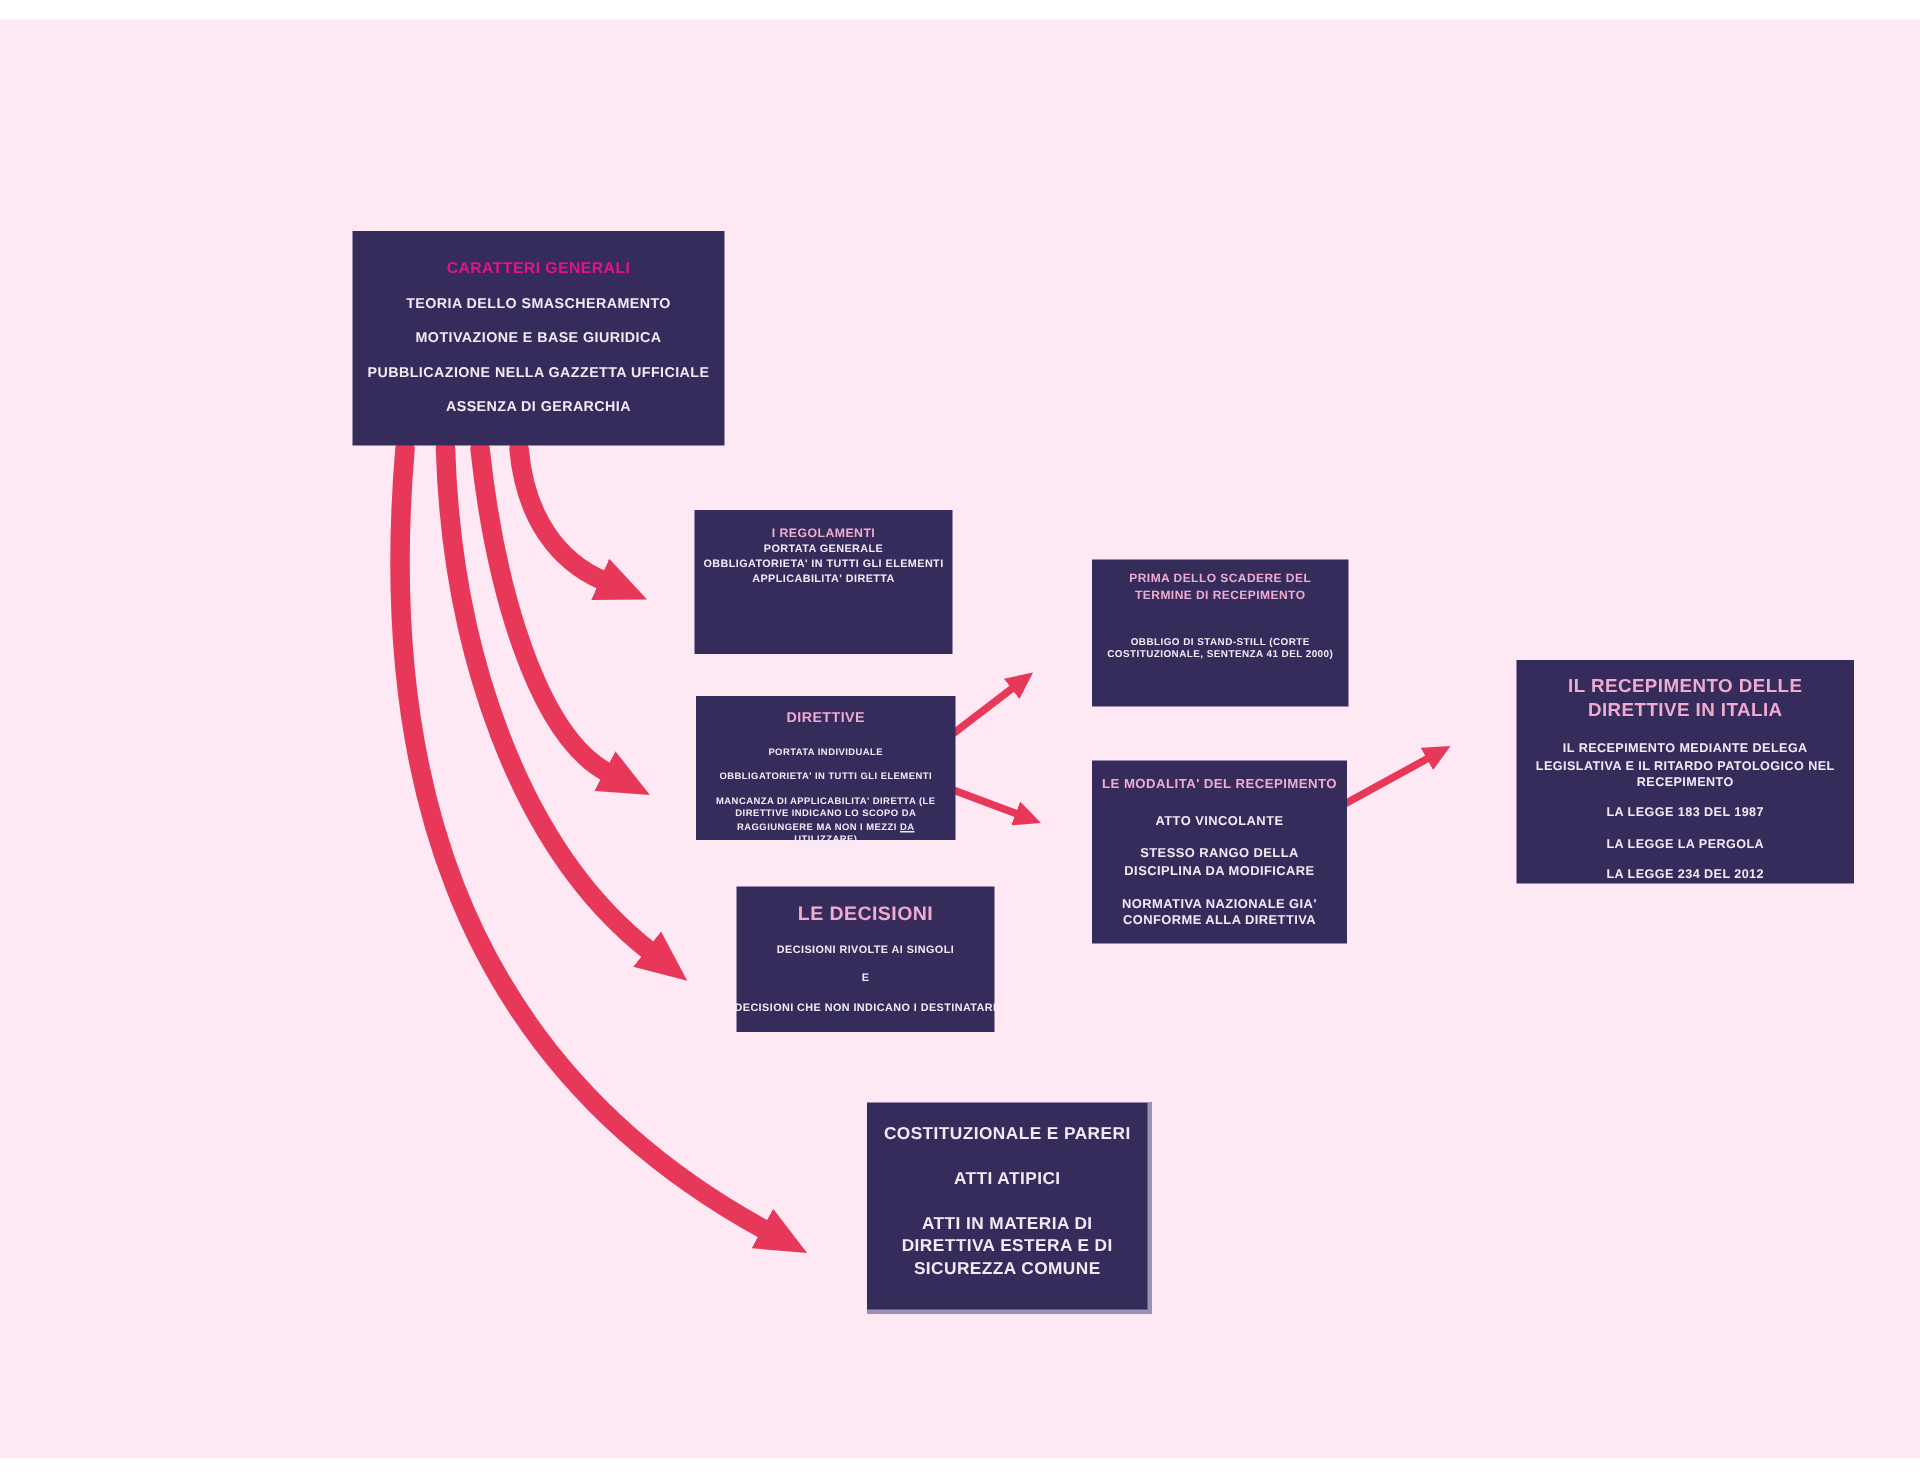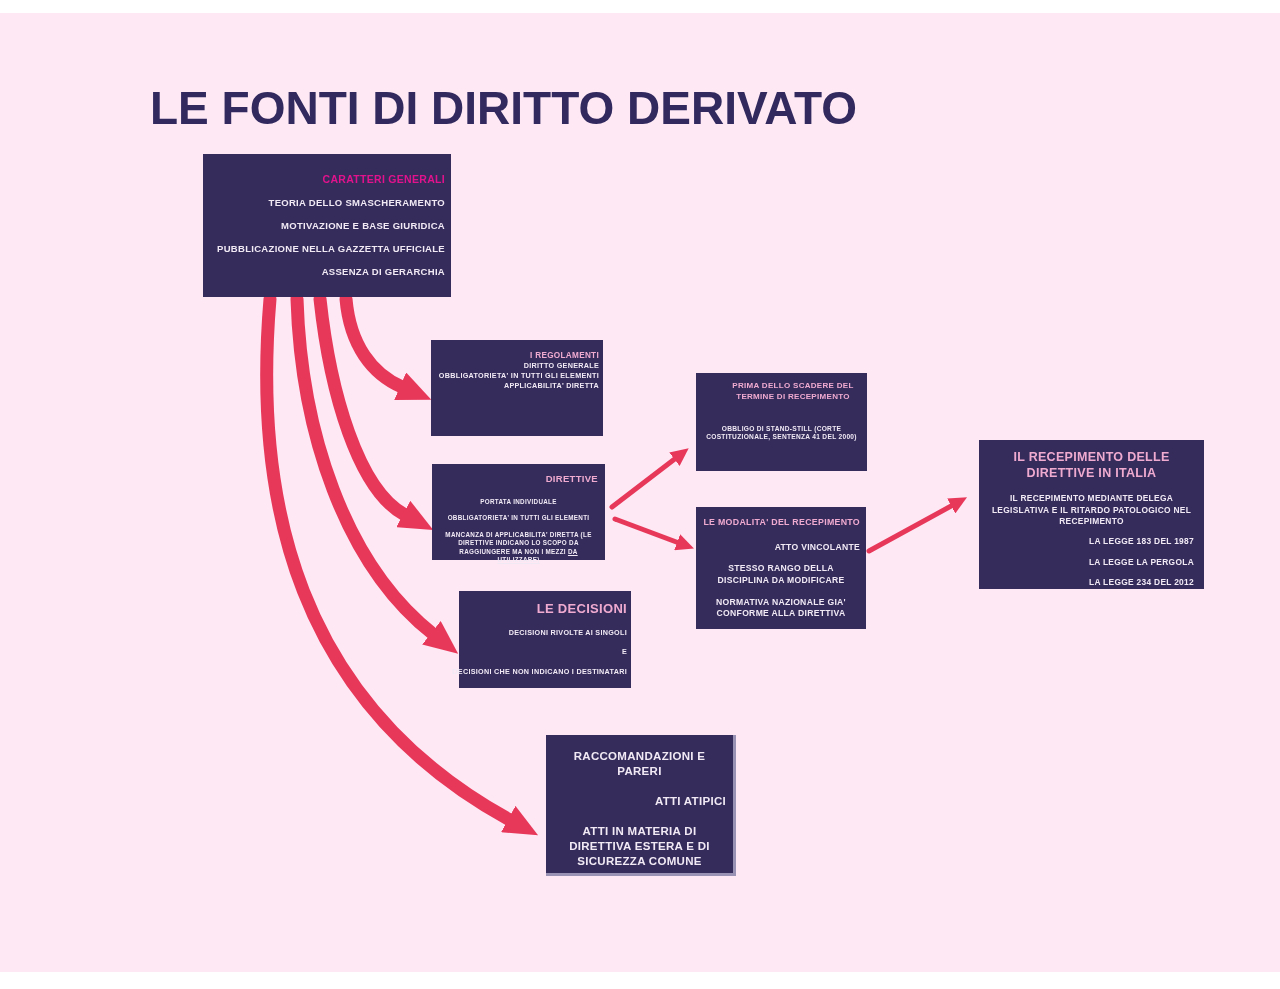--- a/index.html
+++ b/index.html
@@ -29,26 +29,27 @@
     letter-spacing:0px;
     color:#32295e;
     white-space:nowrap;
   }
   .box{
     position:absolute;
     background:#352c5c;
     color:#f1eaf5;
     display:flex;
     flex-direction:column;
-    align-items:flex-end;
+    align-items:center;
     text-align:center;
     font-weight:bold;
     box-sizing:border-box;
     letter-spacing:0.3px;
     line-height:1.35;
+    margin-left:32px;
   }
   .box-title{ color:#f0abd0; }
   .magenta{ color:#e2128c; }
   .nowrap{ white-space:nowrap; }
   .u{ text-decoration:underline; }
 
   #box-caratteri{
     left:203px; top:154px; width:248px; height:143px;
     padding:8px 6px; justify-content:space-evenly;
     font-size:9.5px;
@@ -106,21 +107,20 @@
   }
   .arrow-thick{ stroke:#e8385a; stroke-width:13; fill:none; stroke-linecap:round; }
   .arrow-thin{ stroke:#e8385a; stroke-width:5; fill:none; stroke-linecap:round; }
 </style>
 </head>
 <body>
 
 <div class="stage">
   <div class="pink-canvas"></div>
 
-  <h1 class="main-title">LE FONTI DI DIRITTO DERIVATO</h1>
 
   <svg class="arrows" viewBox="0 0 1280 989" xmlns="http://www.w3.org/2000/svg">
     <defs>
       <marker id="headThick" markerUnits="userSpaceOnUse" markerWidth="36" markerHeight="30" refX="2" refY="15" orient="auto">
         <path d="M0,0 L34,15 L0,30 Z" fill="#e8385a"></path>
       </marker>
       <marker id="headThin" markerUnits="userSpaceOnUse" markerWidth="20" markerHeight="17" refX="2" refY="8.5" orient="auto">
         <path d="M0,0 L18,8.5 L0,17 Z" fill="#e8385a"></path>
       </marker>
     </defs>
@@ -136,21 +136,21 @@
   <div class="box" id="box-caratteri">
     <span class="box-title magenta nowrap">CARATTERI GENERALI</span>
     <span class="nowrap">TEORIA DELLO SMASCHERAMENTO</span>
     <span class="nowrap">MOTIVAZIONE E BASE GIURIDICA</span>
     <span class="nowrap">PUBBLICAZIONE NELLA GAZZETTA UFFICIALE</span>
     <span class="nowrap">ASSENZA DI GERARCHIA</span>
   </div>
 
   <div class="box" id="box-regolamenti">
     <span class="box-title nowrap">I REGOLAMENTI</span>
-    <span class="nowrap">DIRITTO GENERALE</span>
+    <span class="nowrap">PORTATA GENERALE</span>
     <span class="nowrap">OBBLIGATORIETA' IN TUTTI GLI ELEMENTI</span>
     <span class="nowrap">APPLICABILITA' DIRETTA</span>
   </div>
 
   <div class="box" id="box-direttive">
     <span class="box-title nowrap">DIRETTIVE</span>
     <div class="sub">
       <span class="nowrap">PORTATA INDIVIDUALE</span>
       <span class="nowrap">OBBLIGATORIETA' IN TUTTI GLI ELEMENTI</span>
       <span><span>MANCANZA DI APPLICABILITA' DIRETTA (LE DIRETTIVE INDICANO LO SCOPO DA RAGGIUNGERE MA NON I MEZZI </span><span class="u">DA UTILIZZARE)</span></span>
@@ -178,17 +178,17 @@
 
   <div class="box" id="box-recepimento">
     <span class="box-title">IL RECEPIMENTO DELLE DIRETTIVE IN ITALIA</span>
     <span>IL RECEPIMENTO MEDIANTE DELEGA LEGISLATIVA E IL RITARDO PATOLOGICO NEL RECEPIMENTO</span>
     <span class="nowrap">LA LEGGE 183 DEL 1987</span>
     <span class="nowrap">LA LEGGE LA PERGOLA</span>
     <span class="nowrap">LA LEGGE 234 DEL 2012</span>
   </div>
 
   <div class="box" id="box-raccomandazioni">
-    <span>RACCOMANDAZIONI E PARERI</span>
+    <span>COSTITUZIONALE E PARERI</span>
     <span class="nowrap">ATTI ATIPICI</span>
     <span>ATTI IN MATERIA DI DIRETTIVA ESTERA E DI SICUREZZA COMUNE</span>
   </div>
 </div>
 
 </body></html>

